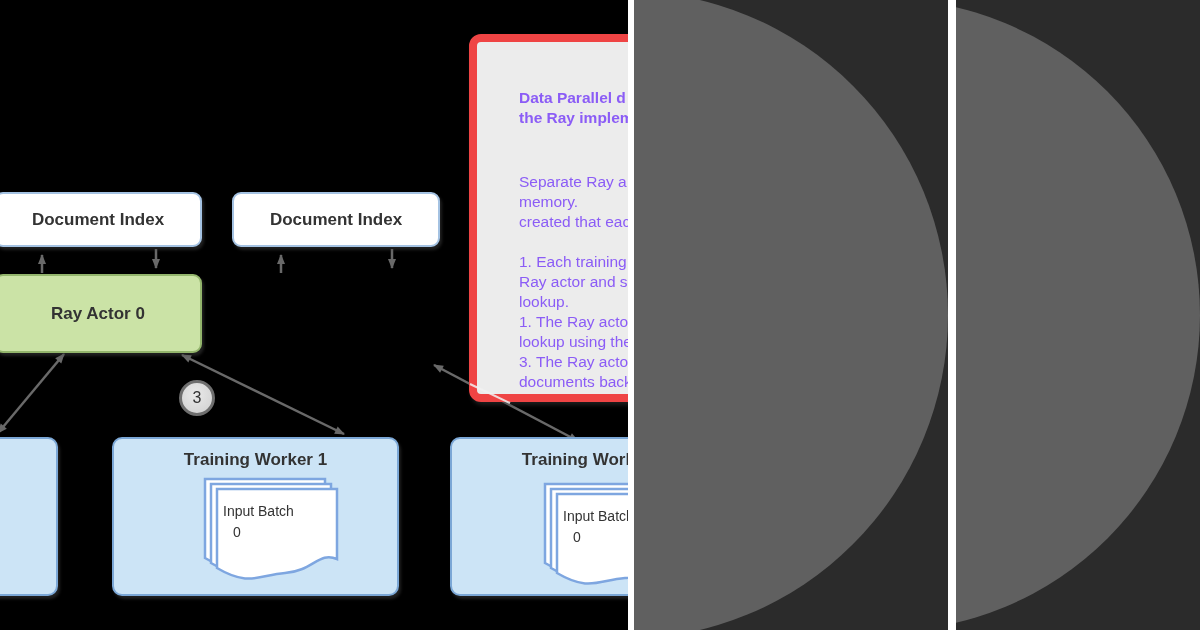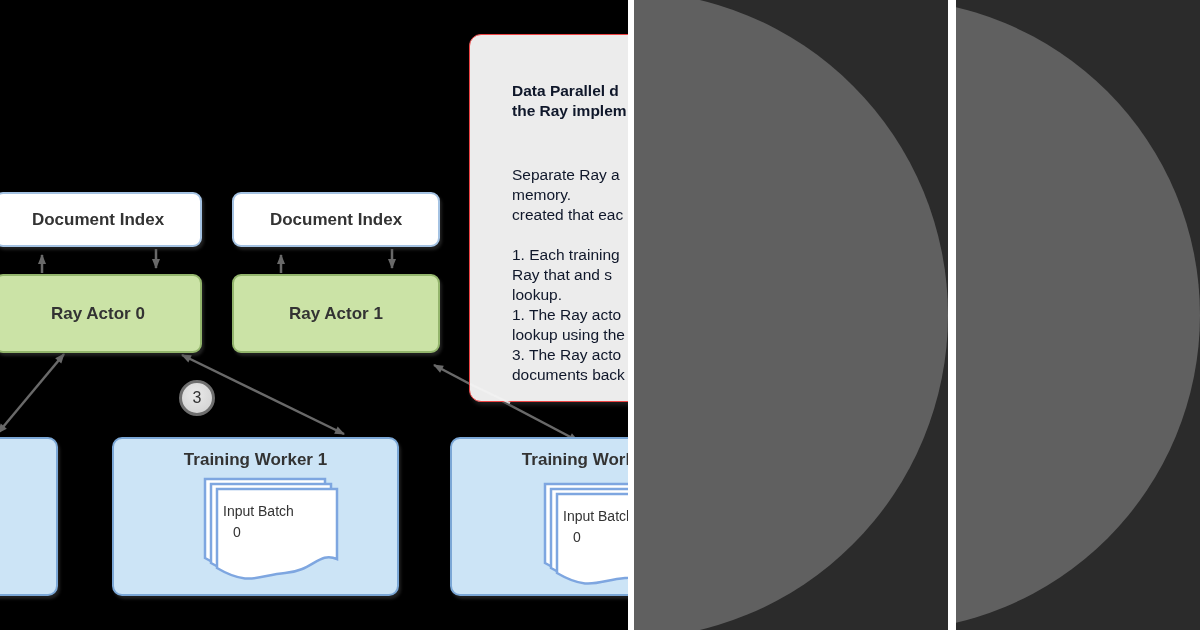--- a/index.html
+++ b/index.html
@@ -20,22 +20,22 @@
       box-shadow:2px 3px 3px rgba(70,70,70,.45);}
   .tw-title{margin-top:11px;text-align:center;font-weight:bold;font-size:17px;color:#333;white-space:nowrap;}
   .badge{position:absolute;z-index:3;width:30px;height:30px;border-radius:50%;
       background:radial-gradient(circle at 45% 38%,#e9e9e9,#cfcfcf);border:3px solid #6e6e6e;
       display:flex;align-items:center;justify-content:center;font-size:16px;color:#333;}
   .doc-stack{position:absolute;z-index:3;width:136px;height:112px;}
   .doc-stack svg{position:absolute;}
   .batch-text{position:absolute;z-index:4;font-size:14px;color:#333;line-height:21px;white-space:nowrap;}
   .batch-line2{margin-left:10px;}
   .note{position:absolute;left:469px;top:34px;width:250px;height:368px;z-index:4;box-sizing:border-box;
-      background:#ececec;border:1px solid #ef4444;border-radius:12px;
-      padding:46px 0 0 42px;color:#0f172a;box-shadow:2px 3px 4px rgba(60,60,60,.5);}
+      background:#ececec;border:8px solid #ef4444;border-radius:12px;
+      padding:46px 0 0 42px;color:#8b5cf6;box-shadow:2px 3px 4px rgba(60,60,60,.5);}
   .note-line{height:20px;line-height:20px;font-size:15.5px;white-space:nowrap;}
   .note-head .note-line{font-weight:bold;}
   .note-body{margin-top:44px;}
   
   .vgap{position:absolute;top:0;height:630px;background:#ffffff;}
   .gap1{left:628px;width:6px;}
   .gap2{left:948px;width:8px;}
   .panel{position:absolute;top:0;height:630px;background:#2b2b2b;overflow:hidden;}
   .panel1{left:634px;width:314px;}
   .panel2{left:956px;width:244px;}
@@ -67,23 +67,20 @@
 
     <div class="box di" style="left:-6px;top:192px;">
       <span>Document Index</span>
     </div>
     <div class="box di" style="left:232px;top:192px;">
       <span>Document Index</span>
     </div>
 
     <div class="box ra" style="left:-6px;top:274px;">
       <span>Ray Actor 0</span>
-    </div>
-    <div class="box ra" style="left:232px;top:274px;">
-      <span>Ray Actor 1</span>
     </div>
 
     <div class="box tw" style="left:-229px;top:437px;">
       <div class="tw-title">Training Worker 0</div>
     </div>
     <div class="box tw" style="left:112px;top:437px;">
       <div class="tw-title">Training Worker 1</div>
     </div>
     <div class="box tw" style="left:450px;top:437px;">
       <div class="tw-title">Training Worker 2</div>
@@ -129,21 +126,21 @@
       <div class="note-head">
         <div class="note-line">Data Parallel d</div>
         <div class="note-line">the Ray implem</div>
       </div>
       <div class="note-body">
         <div class="note-line">Separate Ray a</div>
         <div class="note-line">memory.</div>
         <div class="note-line">created that eac</div>
         <div class="note-line"></div>
         <div class="note-line">1. Each training</div>
-        <div class="note-line">Ray that and s</div>
+        <div class="note-line">Ray actor and s</div>
         <div class="note-line">lookup.</div>
         <div class="note-line">1. The Ray acto</div>
         <div class="note-line">lookup using the</div>
         <div class="note-line">3. The Ray acto</div>
         <div class="note-line">documents back</div>
       </div>
     </div>
 
     <svg class="overlay-layer" width="628" height="630">
       <line x1="470" y1="384" x2="510" y2="403" stroke="#f2f2f2" stroke-width="2" opacity="0.85"></line>

